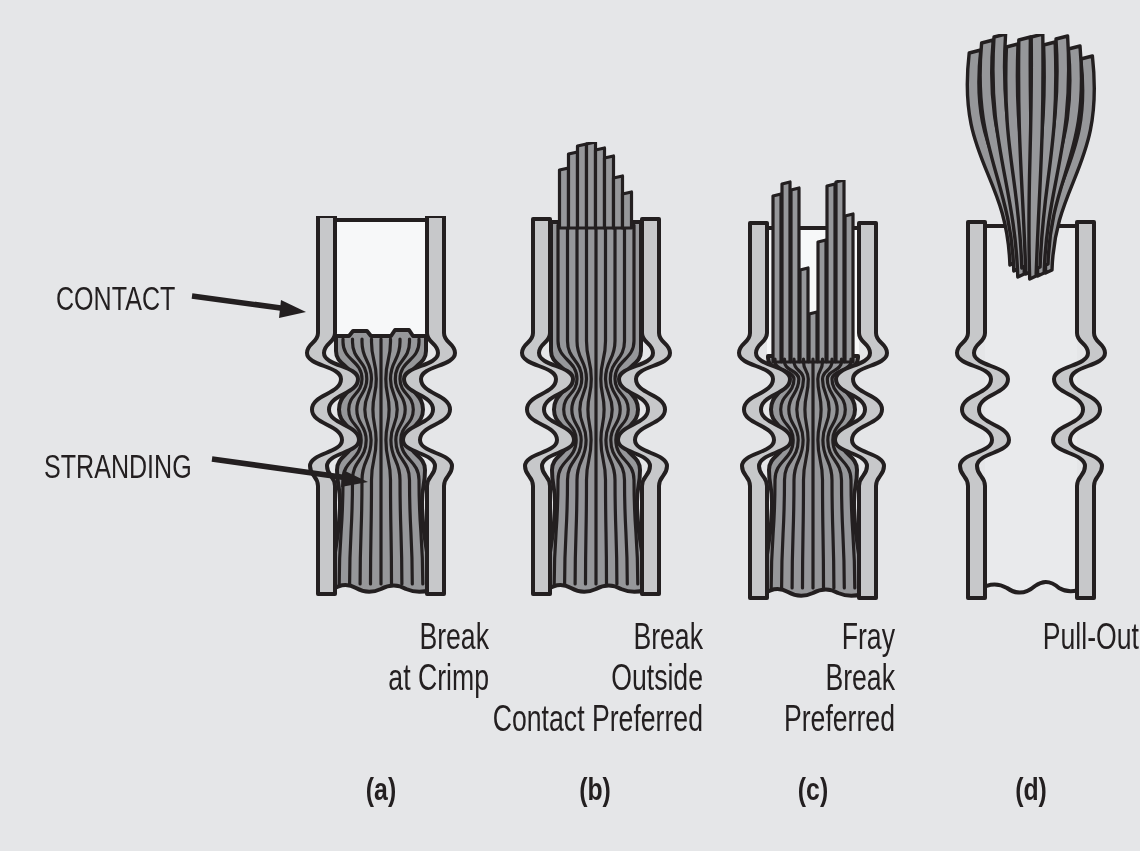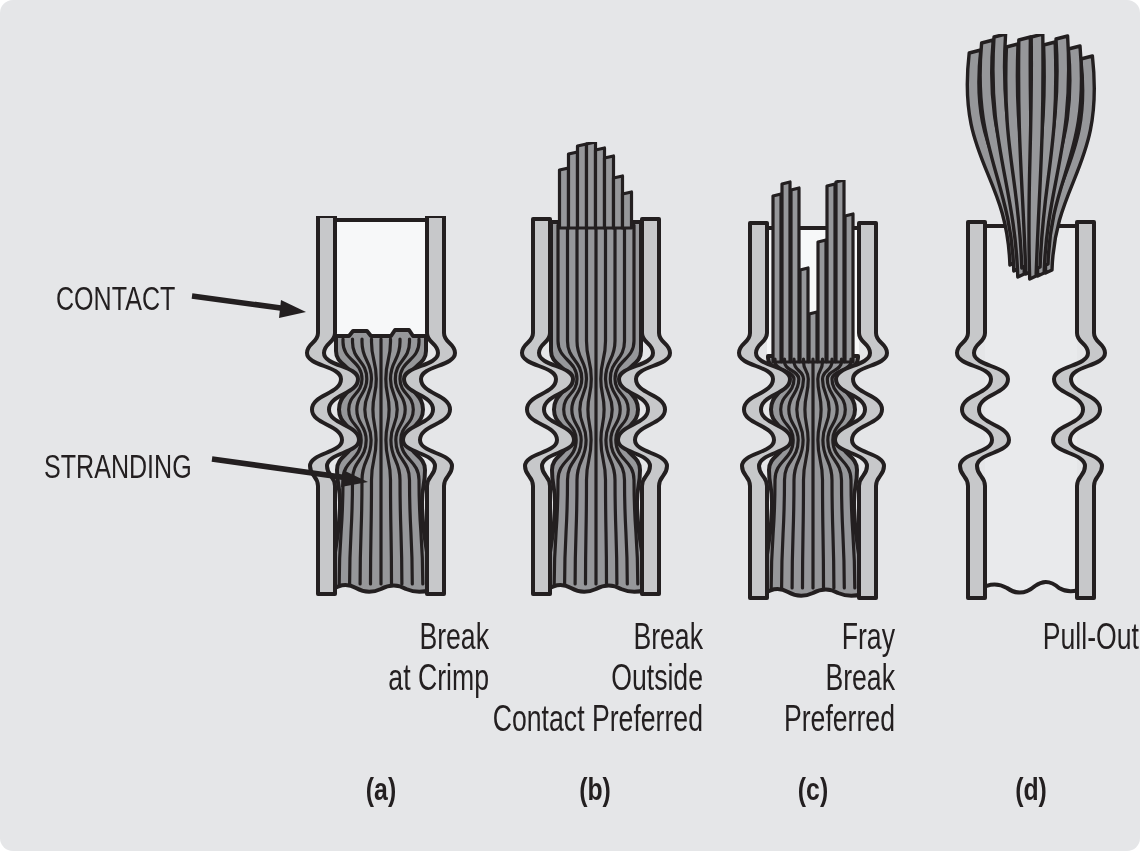--- a/index.html
+++ b/index.html
@@ -13,21 +13,21 @@
   .arrow line { stroke:var(--ink); stroke-width:5.5; }
   .arrow polygon { fill:var(--ink); }
   .caption { position:absolute; z-index:5; width:300px; text-align:right; color:var(--ink); }
   .caption div { font-size:37px; line-height:41px; transform:scaleX(0.72); transform-origin:center; white-space:nowrap; }
   .letter { position:absolute; z-index:5; width:100px; top:772px; text-align:center; color:var(--ink);
             font-size:31px; font-weight:bold; transform:scaleX(0.8); transform-origin:center; }
 </style>
 </head>
 <body>
 
-<div id="canvas" style="background: rgb(229, 230, 232); border-radius: 13px;">
+<div id="canvas" style="background: rgb(229, 230, 232);">
 
   <div class="anno" style="left:56px; top:280px;">CONTACT</div>
   <svg class="arrow" style="left:185px; top:285px;" width="130" height="40">
     <line x1="7" y1="11" x2="103" y2="24"></line>
     <polygon points="121,27 94,33 96,15"></polygon>
   </svg>
 
   <div class="anno" style="left:44px; top:448px;">STRANDING</div>
   <svg class="arrow" style="left:207px; top:450px;" width="175" height="45">
     <line x1="5" y1="9" x2="141" y2="28"></line>

